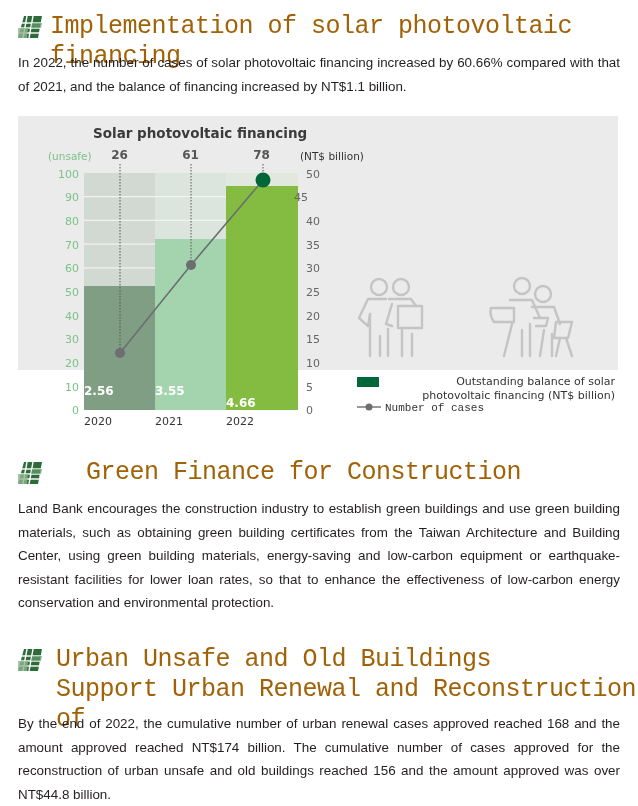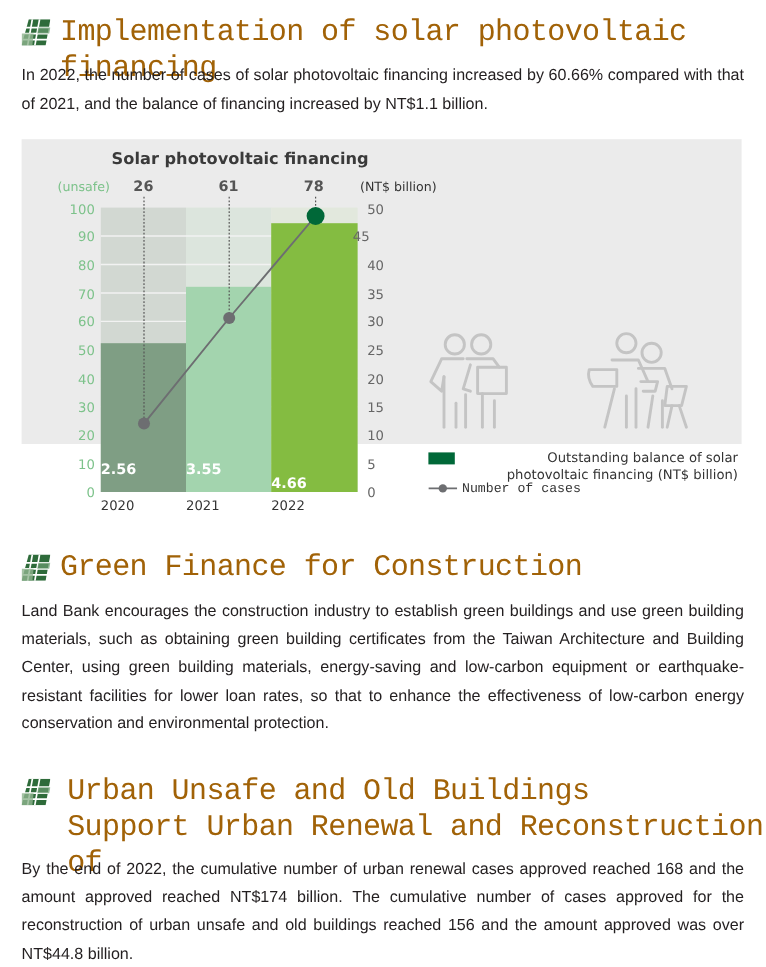--- a/index.html
+++ b/index.html
@@ -150,21 +150,21 @@
 
   <div class="abs" style="left:339px; top:261px; width:22px; height:10px; background:#006838;"></div>
   <div class="abs legend-text" style="left:367px; top:259px; width:230px;">Outstanding balance of solar photovoltaic financing (NT$ billion)</div>
   <svg class="abs" style="left:339px; top:286px;" width="24" height="10">
     <line x1="0" y1="5" x2="24" y2="5" stroke="#6d6e71" stroke-width="1.4"></line>
     <circle cx="12" cy="5" r="3.5" fill="#6d6e71"></circle>
   </svg>
   <div class="abs legend-text" style="left:367px; top:285px;font-family:Liberation Mono, monospace;">Number of cases</div>
 </div>
 
-<div class="section-title" style="top:458px;">
+<div class="section-title" style="top:458px;gap:36px;">
   <svg class="logo" viewBox="0 0 24 22">
     <polygon points="6,0 24,0 20,22 0,22" fill="#2e6b3a"></polygon>
     <g stroke="#ffffff" stroke-width="1.4">
       <line x1="0" y1="7" x2="24" y2="7"></line>
         <line x1="0" y1="12" x2="24" y2="12"></line>
         <line x1="0" y1="17" x2="24" y2="17"></line>
       <line x1="9" y1="0" x2="5" y2="22"></line>
         <line x1="15" y1="0" x2="11" y2="22"></line>
     </g>
     <polygon points="0,12 10,12 9,22 0,22" fill="#8fb48f" opacity="0.8"></polygon>

